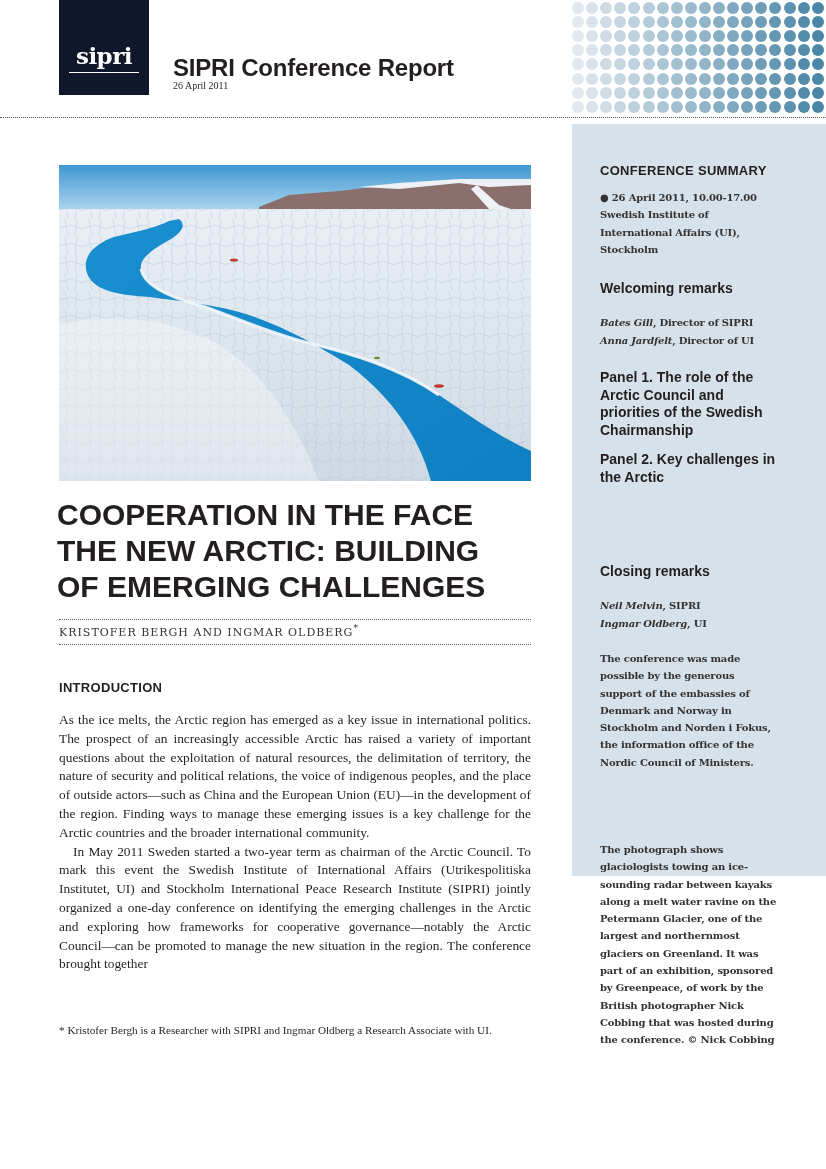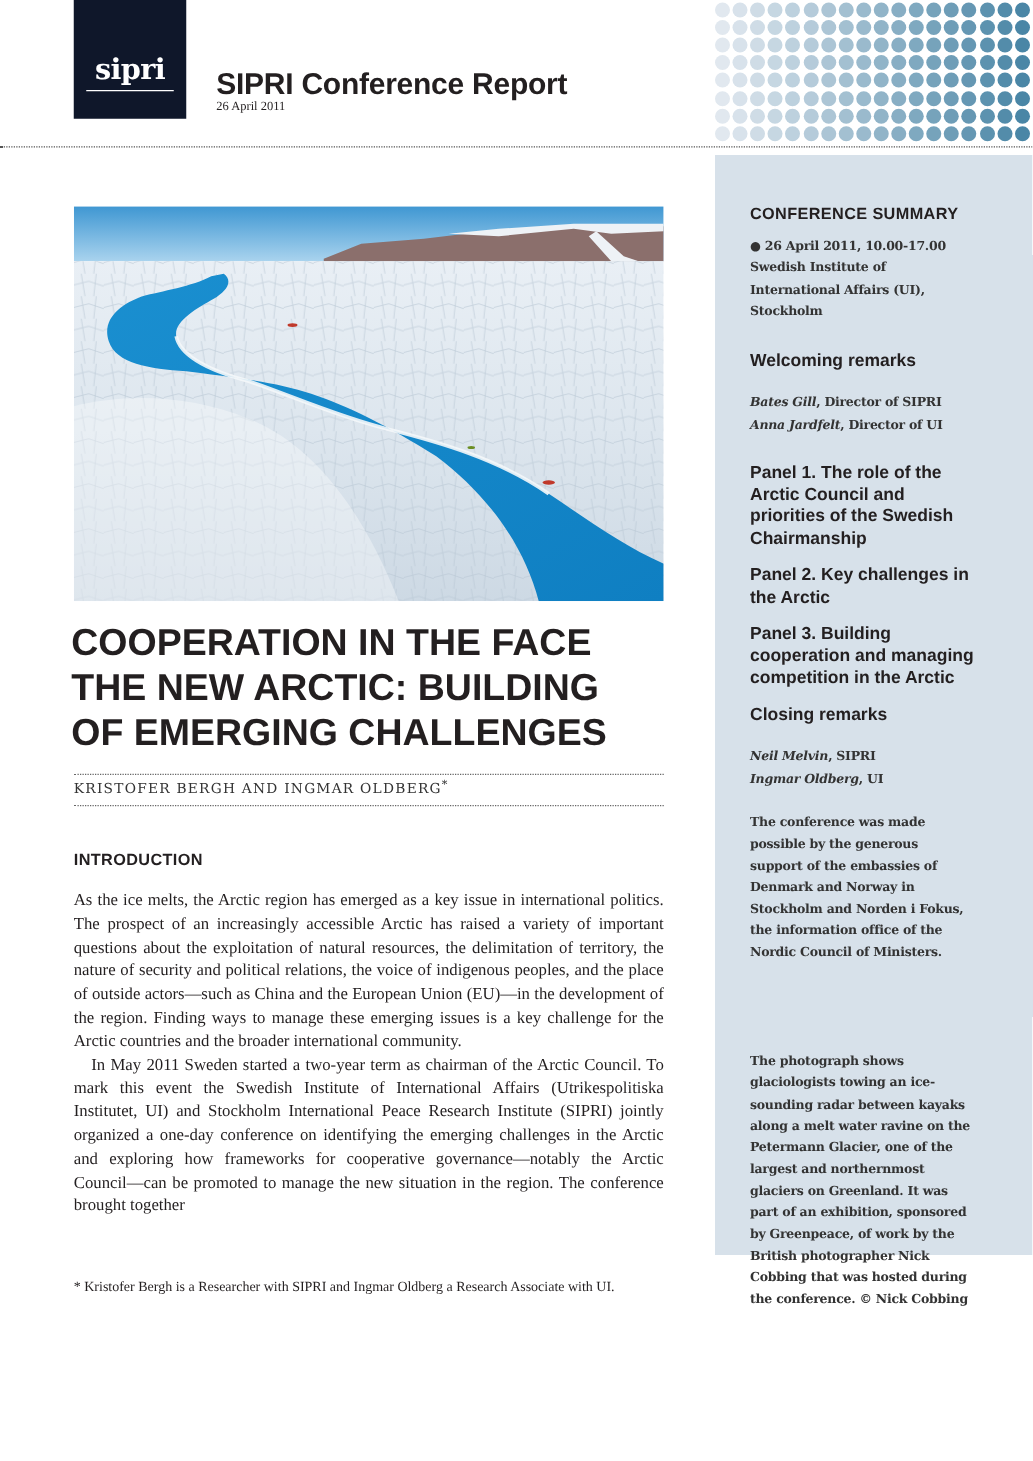--- a/index.html
+++ b/index.html
@@ -34,21 +34,21 @@
   .dot-grid span {
     position: absolute; width: 12px; height: 12px; border-radius: 50%;
   }
   .top-rule {
     position: absolute; left: 0; top: 117px; width: 826px; height: 0;
     border-top: 1px dotted #555;
   }
 
   
   .sidebar {
-    position: absolute; left: 572px; top: 124px; width: 254px; height: 880px;
+    position: absolute; left: 572px; top: 124px; width: 254px; height: 752px;
     background: #d7e1ea;
   }
   .sb { position: absolute; left: 28px; width: 200px; }
   .sb-heading {
     font-family: "Liberation Sans", sans-serif; font-weight: bold; font-size: 13px;
     letter-spacing: 0.3px; color: #231f20;
   }
   .sb-serif-bold {
     font-family: "DejaVu Serif", serif; font-weight: bold; font-size: 10px;
     line-height: 17.3px; color: #333; letter-spacing: -0.2px;
@@ -335,25 +335,20 @@
     <div>Arctic Council and</div>
     <div>priorities of the Swedish</div>
     <div>Chairmanship</div>
   </div>
 
   <div class="sb sb-panel" style="top:327px;">
     <div>Panel 2. Key challenges in</div>
     <div>the Arctic</div>
   </div>
 
-  <div class="sb sb-panel" style="top:374px;">
-    <div>Panel 3. Building</div>
-    <div>cooperation and managing</div>
-    <div>competition in the Arctic</div>
-  </div>
 
   <div class="sb sb-panel" style="top:439px;">Closing remarks</div>
   <div class="sb sb-speaker" style="top:473px;">
     <div><i>Neil Melvin</i><span>, SIPRI</span></div>
     <div><i>Ingmar Oldberg</i><span>, UI</span></div>
   </div>
 
   <div class="sb sb-serif-bold" style="top:526px;">
     <div>The conference was made</div>
     <div>possible by the generous</div>

